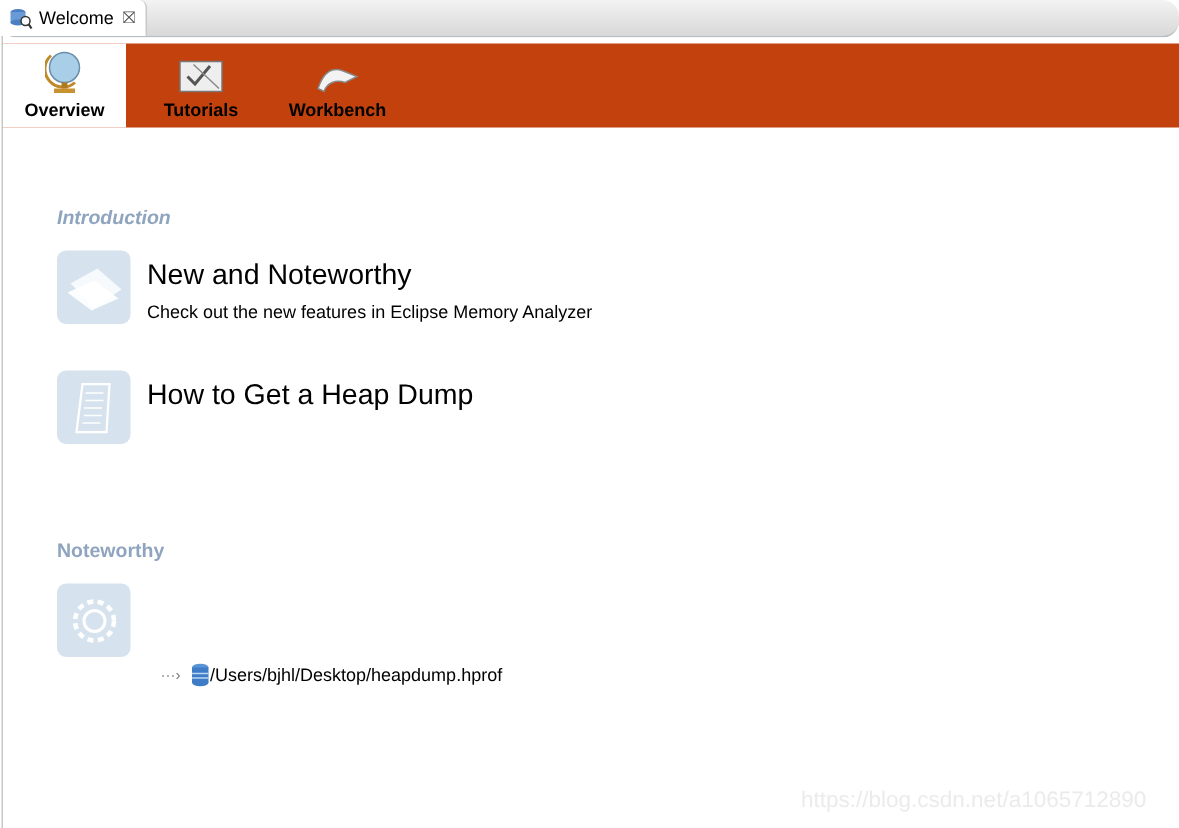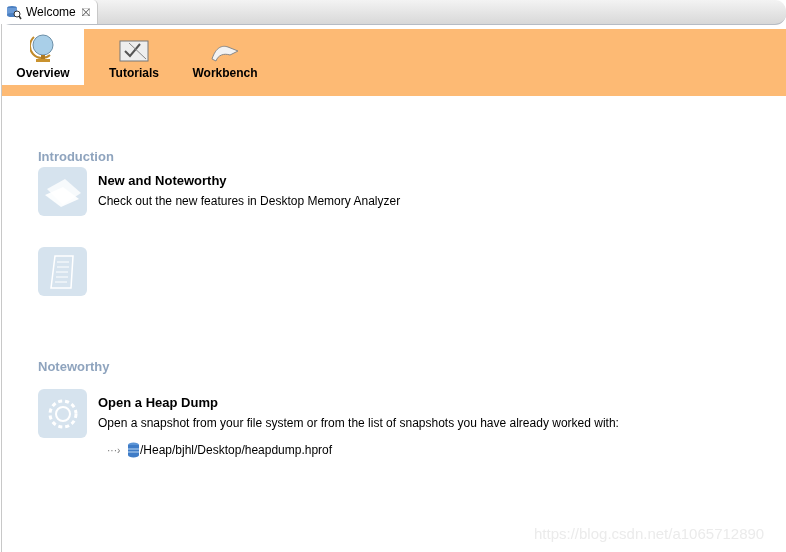--- a/index.html
+++ b/index.html
@@ -7,30 +7,30 @@
          font-family:"Liberation Sans", sans-serif; color:#000; }
   .tabstrip { position:absolute; left:0; top:0; width:786px; height:24px;
               background:linear-gradient(#f3f3f3,#d8d8d8); border-bottom:1px solid #b7bcc4;border-radius:11px; }
   .tab { position:absolute; left:0; top:0; width:98px; height:24px; background:#fff;
          border-right:1px solid #c8c8c8; border-top-right-radius:5px; box-sizing:border-box;
          display:flex; align-items:center; font-size:12px; }
   .tab .ico { margin-left:6px; width:16px; height:16px; }
   .tab .lbl { margin-left:4px; }
   .tab .close { margin-left:6px; font-size:11px; color:#555; }
   .leftline { position:absolute; left:1px; top:24px; width:1px; height:528px; background:#c8c8c8; }
-  .nav { position:absolute; left:2px; top:29px; width:784px; height:67px; background:#fdba74; }
+  .nav { position:absolute; left:2px; top:29px; width:784px; height:56px; background:#c2410c; }
   .navitem { position:absolute; top:0; height:56px; display:flex; flex-direction:column; align-items:center; }
   .navitem.active { background:#fff; }
   .navitem .nico { height:30px; display:flex; align-items:flex-end; justify-content:center; margin-top:4px; }
   .navitem .nlbl { font-size:12px; font-weight:bold; margin-top:3px; }
   .section { position:absolute; left:38px; font-size:13px; font-weight:bold; color:#8fa4be; }
   .item { position:absolute; left:38px; display:flex; }
   .item .box { width:49px; height:49px; background:#d6e3ee; border-radius:6px; display:flex; align-items:center; justify-content:center; }
   .item .txt { margin-left:11px; margin-top:6px; }
-  .item .title { font-size:13px; font-weight:bold; }
+  .item .title { font-size:19px; font-weight:normal; }
   .item .desc { font-size:12px; margin-top:6px; }
   .file { position:absolute; left:107px; top:442px; display:flex; align-items:center; font-size:12px; }
   .file .arrow { color:#777; font-size:10px; width:20px; }
   .watermark { position:absolute; left:534px; top:525px; font-size:15px; color:#ebebeb; }
 </style>
 </head>
 <body>
 
 <div class="tabstrip">
   <div class="tab">
@@ -72,72 +72,69 @@
   <div class="navitem" style="left:188px;width:70px;">
     <div class="nico">
         <svg width="30" height="22" viewBox="0 0 30 22">
       <path d="M2 18 C6 6 12 4 18 6 L28 10 L20 14 C14 12 8 14 6 20 Z" fill="#f3f3f3" stroke="#888"></path>
         </svg>
       </div>
     <div class="nlbl">Workbench</div>
   </div>
 </div>
 
-<div class="section" style="top:149px;">Introduction</div>
+<div class="section" style="top:137px;font-style:italic;">Introduction</div>
 
 <div class="item" style="top:167px;">
   <div class="box">
       <svg width="40" height="34" viewBox="0 0 40 34">
     <path d="M4 14 L22 4 L38 18 L20 30 Z" fill="#fff" opacity="0.8"></path>
         <path d="M2 20 L20 12 L36 24 L18 32 Z" fill="#fff" opacity="0.9"></path>
       </svg>
     </div>
   <div class="txt">
     <div class="title">New and Noteworthy</div>
-    <div class="desc">Check out the new features in Desktop Memory Analyzer</div>
+    <div class="desc">Check out the new features in Eclipse Memory Analyzer</div>
   </div>
 </div>
 
 <div class="item" style="top:247px;">
   <div class="box">
       <svg width="32" height="40" viewBox="0 0 32 40">
     <path d="M8 4 L26 4 L24 36 L4 36 Z" fill="none" stroke="#fff" stroke-width="1.5"></path>
     <g stroke="#fff">
           <line x1="10" y1="10" x2="22" y2="10"></line>
           <line x1="10" y1="15" x2="22" y2="15"></line>
           <line x1="9" y1="20" x2="21" y2="20"></line>
           <line x1="9" y1="25" x2="21" y2="25"></line>
           <line x1="8" y1="30" x2="20" y2="30"></line>
         </g>
       </svg>
     </div>
   <div class="txt">
+    <div class="title">How to Get a Heap Dump</div>
   </div>
 </div>
 
 <div class="section" style="top:359px;">Noteworthy</div>
 
 <div class="item" style="top:389px;">
   <div class="box">
       <svg width="40" height="40" viewBox="0 0 40 40">
     <circle cx="20" cy="20" r="13" fill="none" stroke="#fff" stroke-width="3" stroke-dasharray="4 3"></circle>
         <circle cx="20" cy="20" r="7" fill="none" stroke="#fff" stroke-width="2"></circle>
       </svg>
     </div>
-  <div class="txt">
-    <div class="title">Open a Heap Dump</div>
-    <div class="desc">Open a snapshot from your file system or from the list of snapshots you have already worked with:</div>
-  </div>
 </div>
 
 <div class="file">
   <span class="arrow">···›</span>
   <svg width="13" height="16" viewBox="0 0 13 16">
     <ellipse cx="6.5" cy="3" rx="5.5" ry="2.5" fill="#5b94d6"></ellipse>
       <rect x="1" y="3" width="11" height="10" fill="#3f7cc7"></rect>
     <ellipse cx="6.5" cy="13" rx="5.5" ry="2.5" fill="#3f7cc7"></ellipse>
       <line x1="1" y1="7" x2="12" y2="7" stroke="#bcd7f2"></line>
       <line x1="1" y1="10" x2="12" y2="10" stroke="#bcd7f2"></line>
     </svg>
-  <span>/Heap/bjhl/Desktop/heapdump.hprof</span>
+  <span>/Users/bjhl/Desktop/heapdump.hprof</span>
 </div>
 
 <div class="watermark">https://blog.csdn.net/a1065712890</div>
 
 </body></html>

